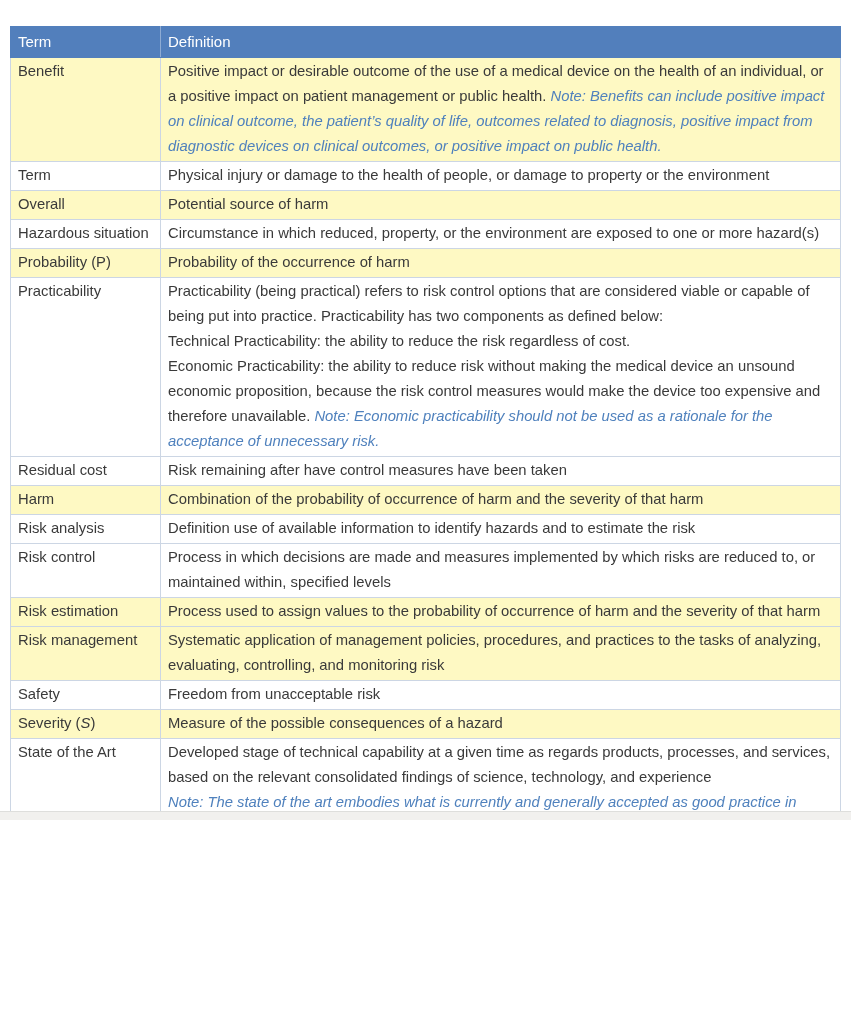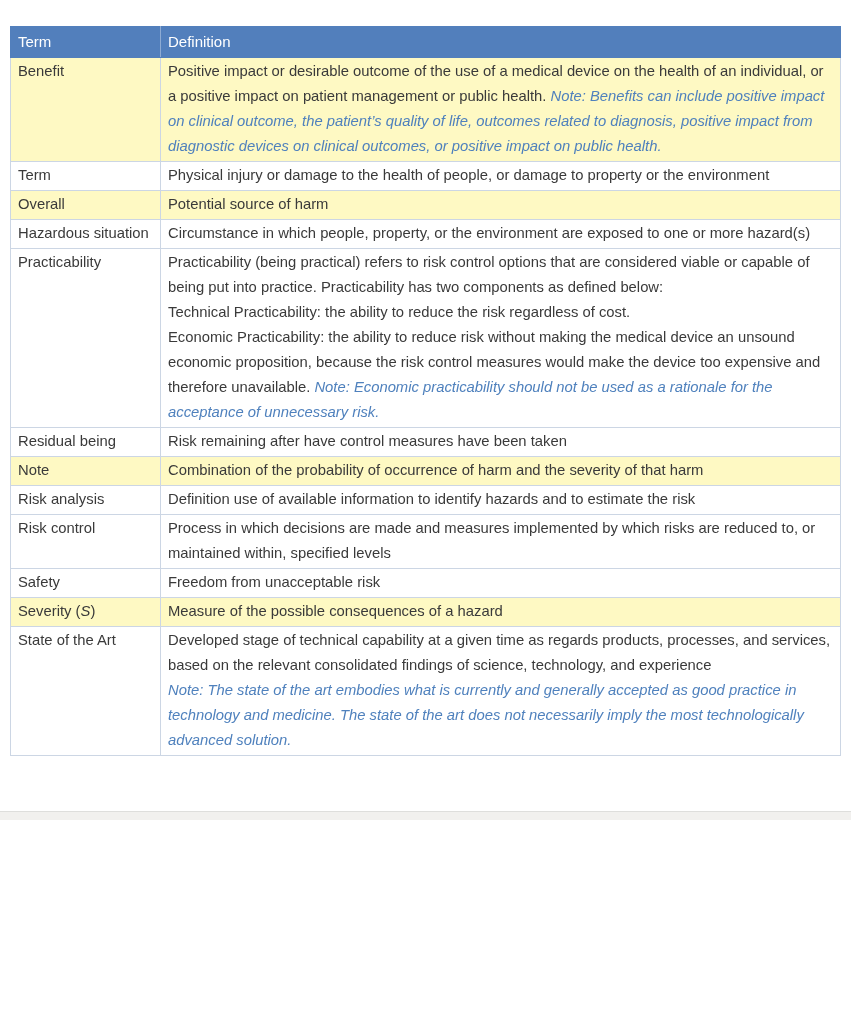--- a/index.html
+++ b/index.html
@@ -83,41 +83,53 @@
         <tr>
           <td class="term-cell">Term</td>
           <td class="def-cell"><span class="normal">Physical injury or damage to the health of people, or damage to property or the environment</span></td>
         </tr>
         <tr class="shaded">
           <td class="term-cell">Overall</td>
           <td class="def-cell"><span class="normal">Potential source of harm</span></td>
         </tr>
         <tr>
           <td class="term-cell">Hazardous situation</td>
-          <td class="def-cell"><span class="normal">Circumstance in which people, property, or the environment are exposed to one or more hazard(s)</span></td>
+          <td class="def-cell"><span class="normal">Circumstance in which reduced, property, or the environment are exposed to one or more hazard(s)</span></td>
+        </tr>
+        <tr class="shaded">
+          <td class="term-cell">Probability (P)</td>
+          <td class="def-cell"><span class="normal">Probability of the occurrence of harm</span></td>
         </tr>
         <tr>
           <td class="term-cell">Practicability</td>
           <td class="def-cell"><span class="normal">Practicability (being practical) refers to risk control options that are considered viable or capable of being put into practice.  Practicability has two components as defined below:</span><br><span class="normal">Technical Practicability: the ability to reduce the risk regardless of cost.</span><br><span class="normal">Economic Practicability: the ability to reduce risk without making the medical device an unsound economic proposition, because the risk control measures would make the device too expensive and therefore unavailable. </span><span class="note">Note: Economic practicability should not be used as a rationale for the acceptance of unnecessary risk.</span></td>
         </tr>
         <tr>
-          <td class="term-cell">Residual being</td>
+          <td class="term-cell">Residual cost</td>
           <td class="def-cell"><span class="normal">Risk remaining after have control measures have been taken</span></td>
         </tr>
         <tr class="shaded">
-          <td class="term-cell">Note</td>
+          <td class="term-cell">Harm</td>
           <td class="def-cell"><span class="normal">Combination of the probability of occurrence of harm and the severity of that harm</span></td>
         </tr>
         <tr>
           <td class="term-cell">Risk analysis</td>
           <td class="def-cell"><span class="normal">Definition use of available information to identify hazards and to estimate the risk</span></td>
         </tr>
         <tr>
           <td class="term-cell">Risk control</td>
           <td class="def-cell"><span class="normal">Process in which decisions are made and measures implemented by which risks are reduced to, or maintained within, specified levels</span></td>
+        </tr>
+        <tr class="shaded">
+          <td class="term-cell">Risk estimation</td>
+          <td class="def-cell"><span class="normal">Process used to assign values to the probability of occurrence of harm and the severity of that harm</span></td>
+        </tr>
+        <tr class="shaded">
+          <td class="term-cell">Risk management</td>
+          <td class="def-cell"><span class="normal">Systematic application of management policies, procedures, and practices to the tasks of analyzing, evaluating, controlling, and monitoring risk</span></td>
         </tr>
         <tr>
           <td class="term-cell">Safety</td>
           <td class="def-cell"><span class="normal">Freedom from unacceptable risk</span></td>
         </tr>
         <tr class="shaded">
           <td class="term-cell"><span class="normal">Severity (</span><span class="italic">S</span><span class="normal">)</span></td>
           <td class="def-cell"><span class="normal">Measure of the possible consequences of a hazard</span></td>
         </tr>
         <tr>

